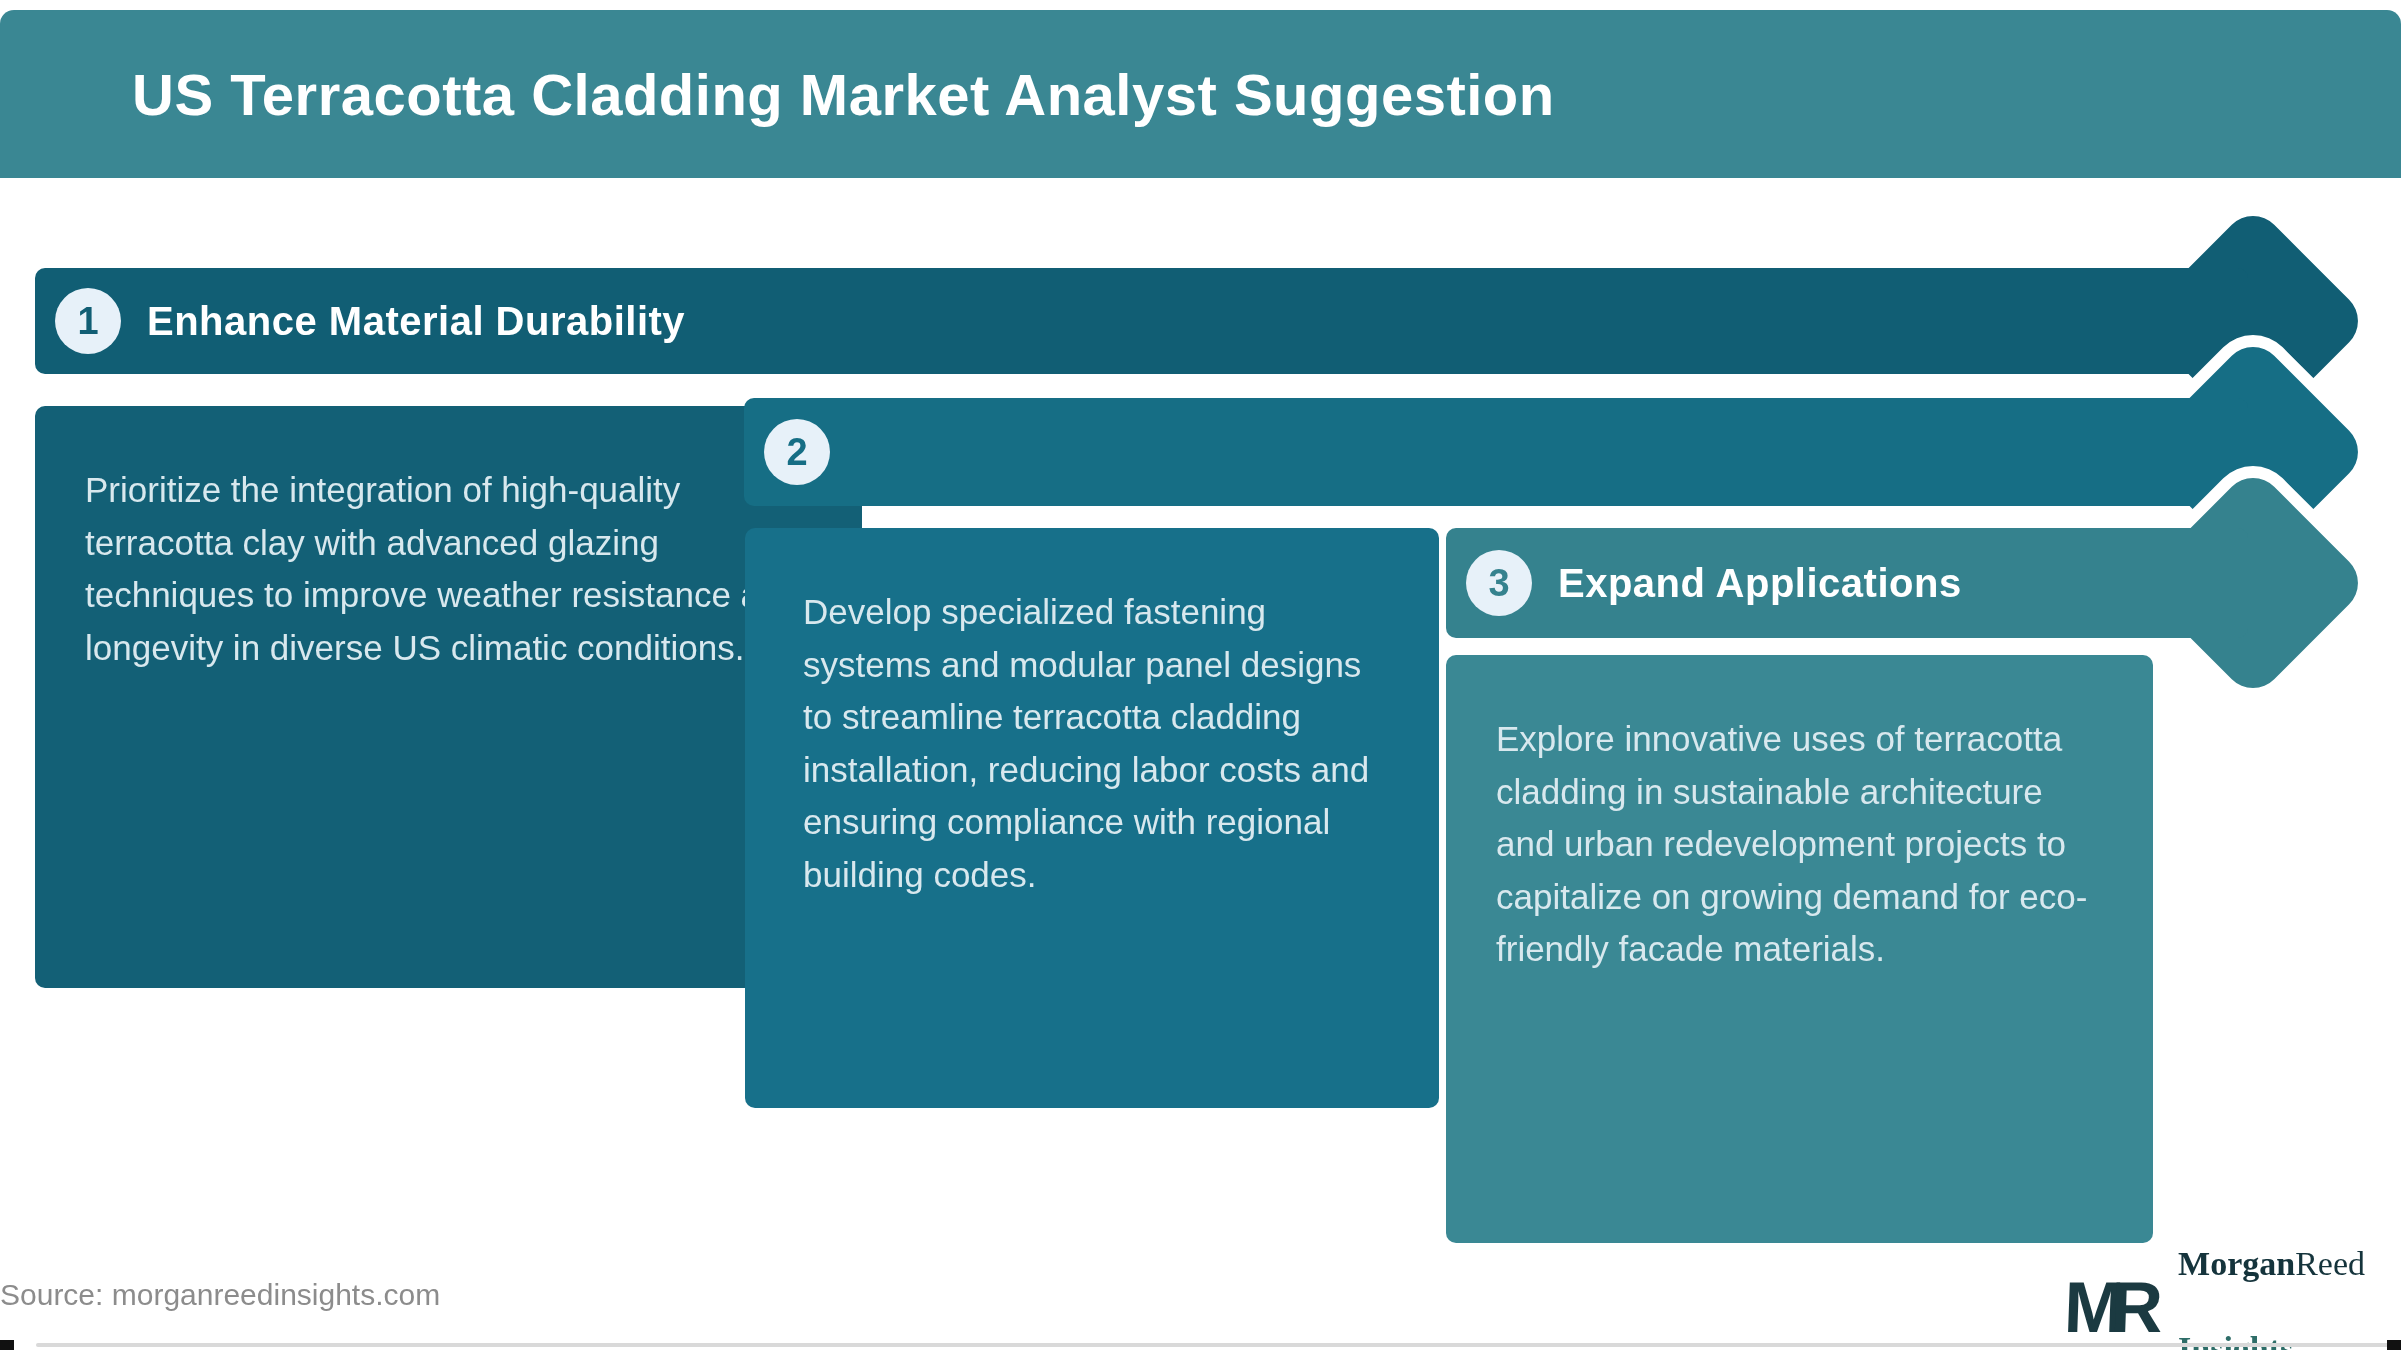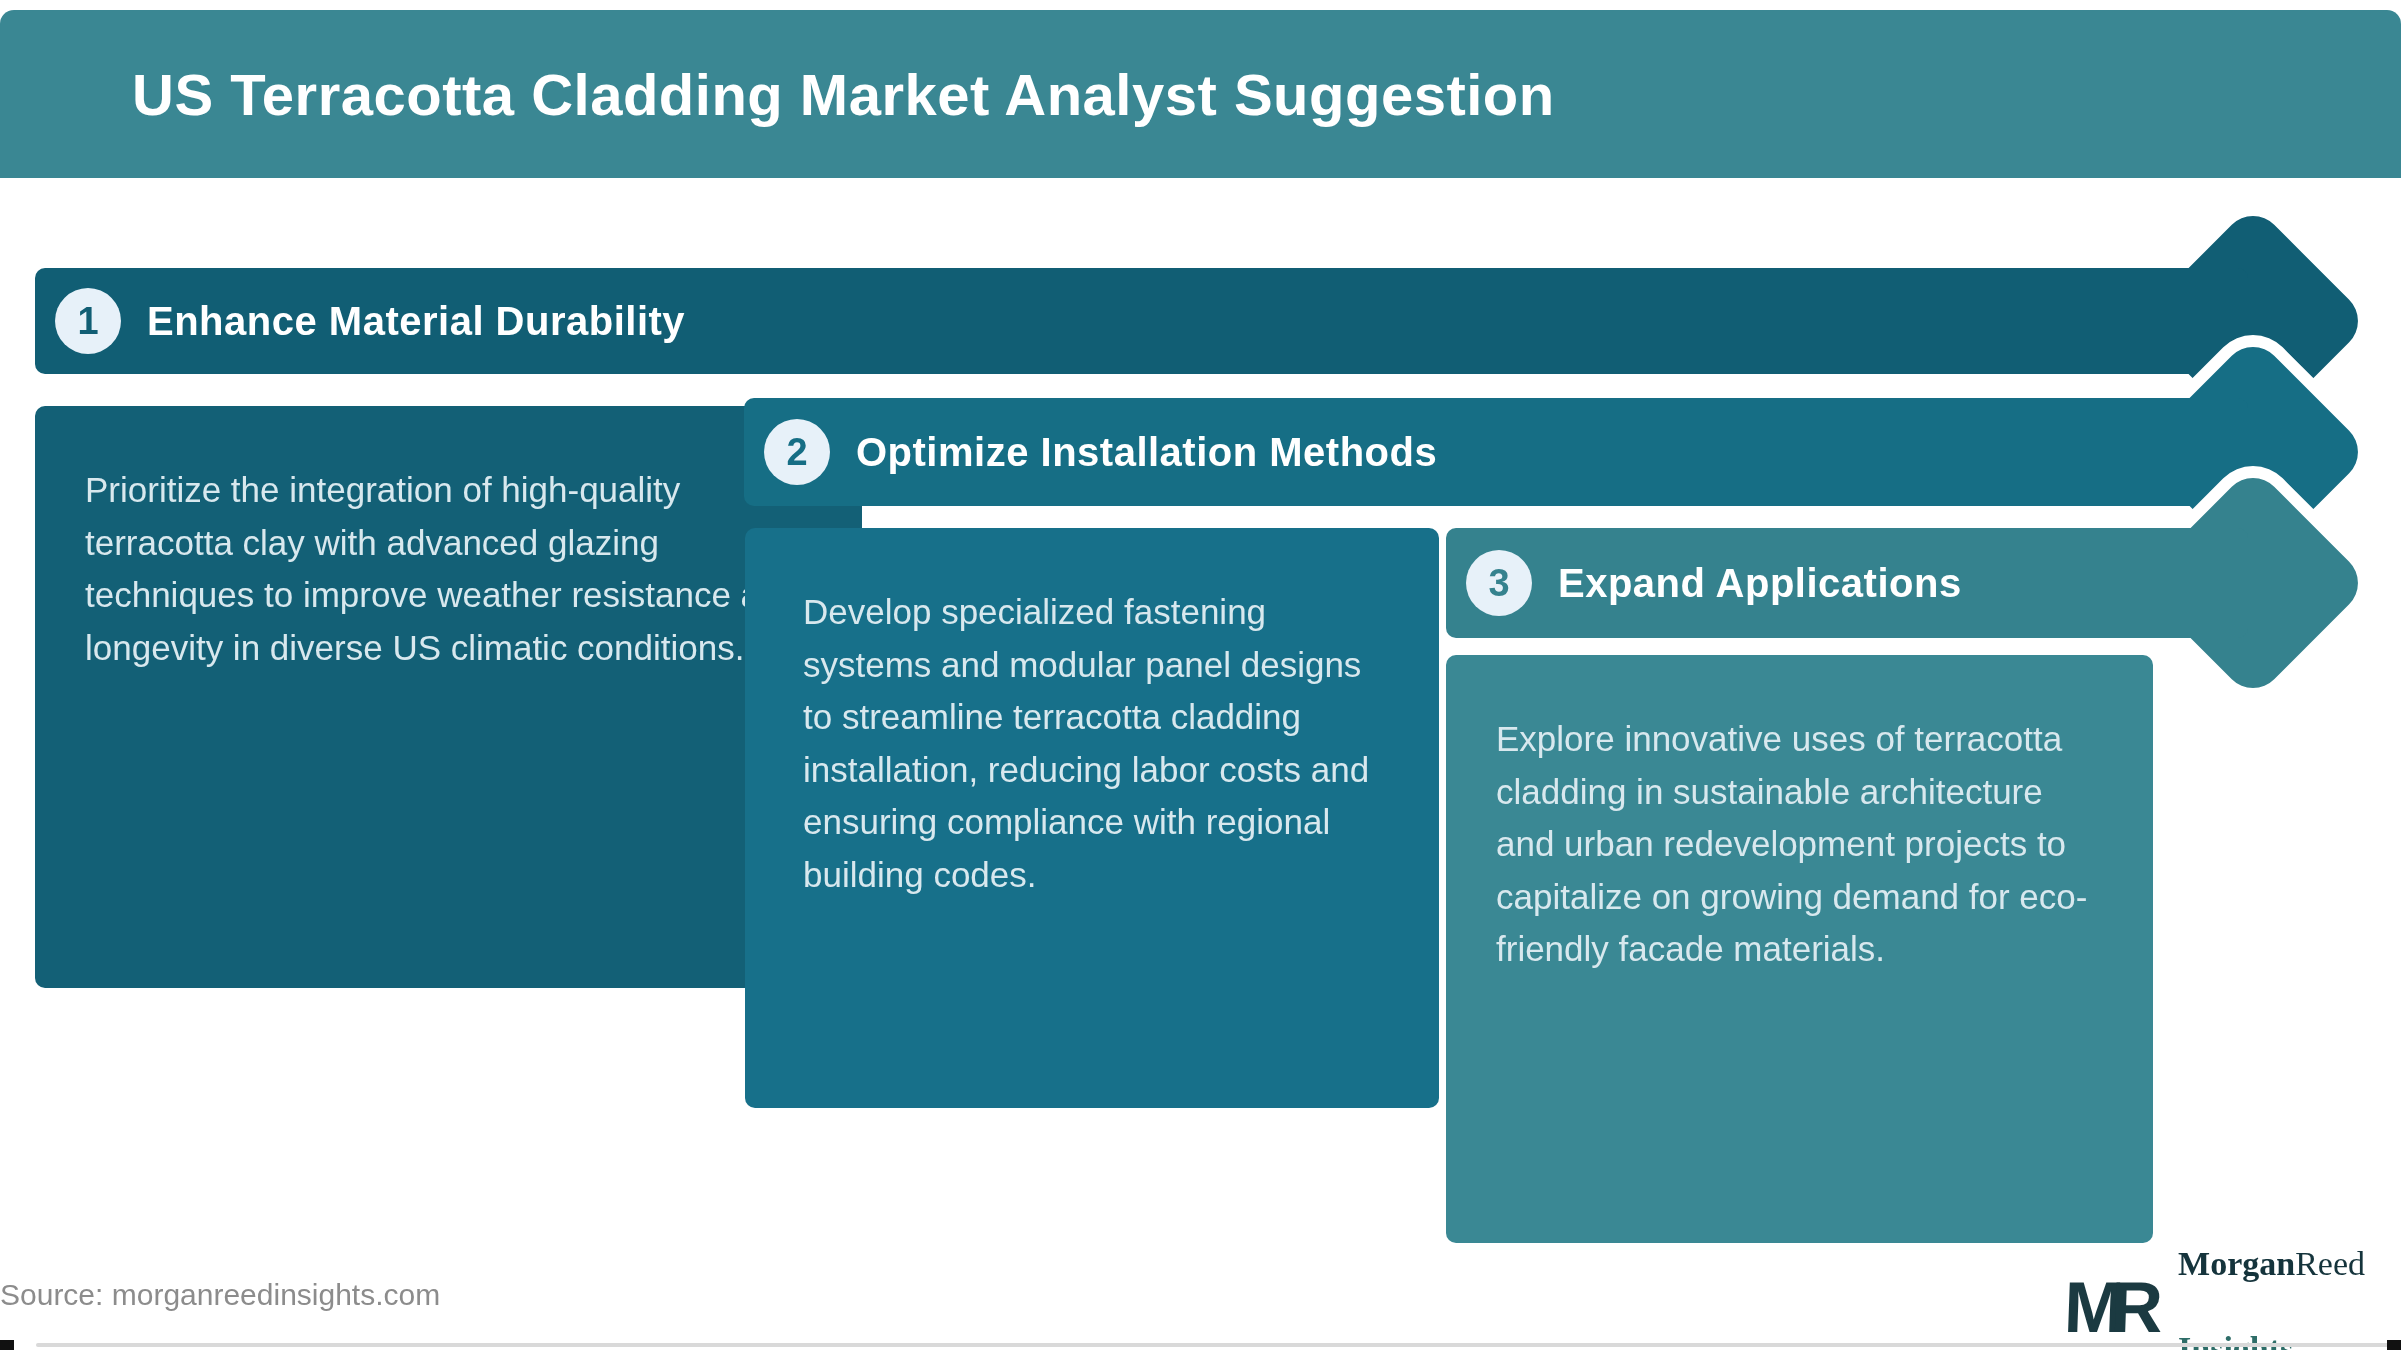--- a/index.html
+++ b/index.html
@@ -104,21 +104,20 @@
       <p>Prioritize the integration of high-quality terracotta clay with advanced glazing techniques to improve weather resistance and longevity in diverse US climatic conditions.</p>
     </div>
   </div>
 
   <div class="step s1">
     <div class="diamond" style="background: rgb(22, 110, 133);"></div>
     <div class="band" style="background: rgb(22, 110, 133);">
       <div class="badge" style="background: rgb(231, 241, 249); color: rgb(22, 110, 133);">
         <span>2</span>
       </div>
-      <div class="band-label">Optimize Installation Methods</div>
     </div>
     <div class="box" style="background: rgb(23, 112, 138); padding-left: 8px;">
       <p>Develop specialized fastening systems and modular panel designs to streamline terracotta cladding installation, reducing labor costs and ensuring compliance with regional building codes.</p>
     </div>
   </div>
 
   <div class="step s2">
     <div class="diamond" style="background: rgb(53, 130, 142);"></div>
     <div class="band" style="background: rgb(53, 130, 142);">
       <div class="badge" style="background: rgb(231, 241, 249); color: rgb(53, 130, 142);">

